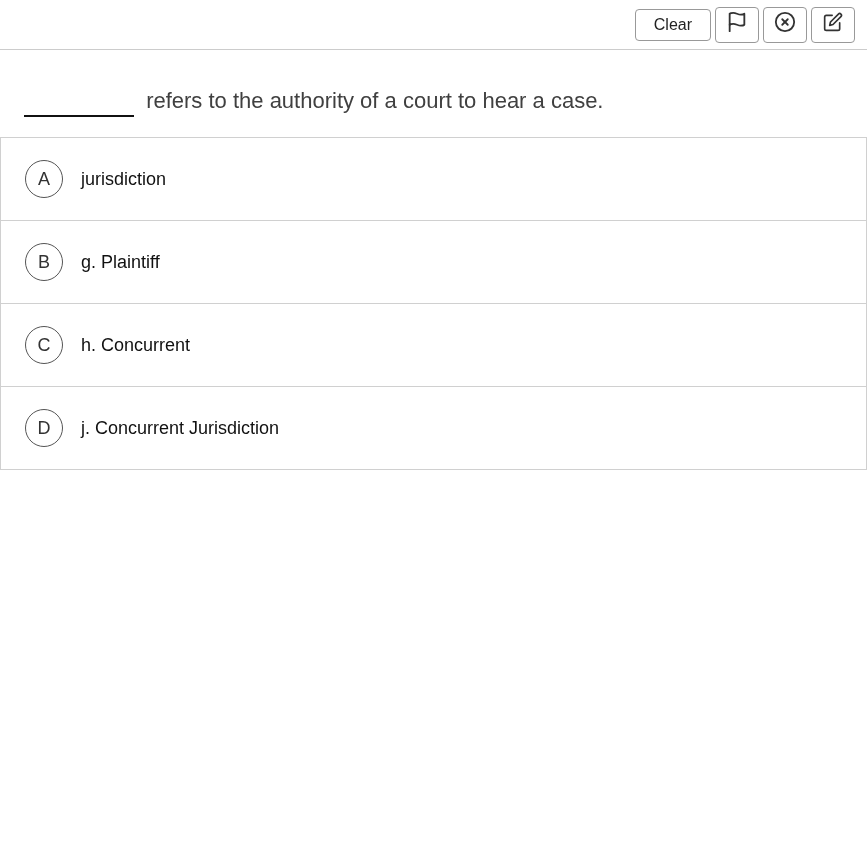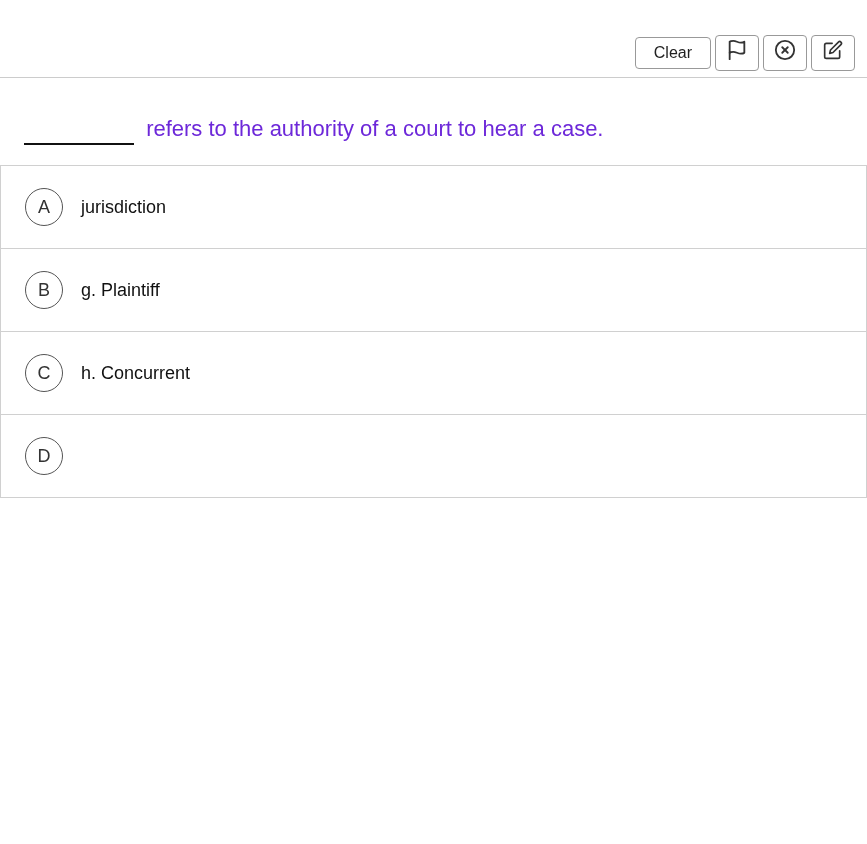--- a/index.html
+++ b/index.html
@@ -17,21 +17,20 @@
     }
 
     .top-bar {
       display: flex;
       justify-content: flex-end;
       align-items: center;
       border-bottom: 1px solid #ccc;
       padding: 8px 12px;
       gap: 4px;
       height: 50px;
-      margin-top: 28px;
     }
 
     .clear-button {
       border: 1px solid #999;
       background: #fff;
       padding: 6px 18px;
       font-size: 16px;
       cursor: pointer;
       border-radius: 4px;
       color: #222;
@@ -51,21 +50,21 @@
       color: #444;
     }
 
     .question-area {
       padding: 32px 24px 20px 24px;
     }
 
     .question-text {
       font-size: 22px;
       line-height: 1.5;
-      color: #6d28d9;
+      color: #404040;
     }
 
     .blank {
       display: inline-block;
       border-bottom: 2px solid #111;
       width: 110px;
       margin-right: 6px;
       vertical-align: bottom;
     }
 
@@ -179,15 +178,16 @@
     <div class="option-circle">
       <span>C</span>
     </div>
     <span class="option-label">h. Concurrent</span>
   </div>
 
   <div class="option-item">
     <div class="option-circle">
       <span>D</span>
     </div>
+    <span class="option-label">j. Concurrent Jurisdiction</span>
   </div>
 
 </div>
 
 </body></html>

